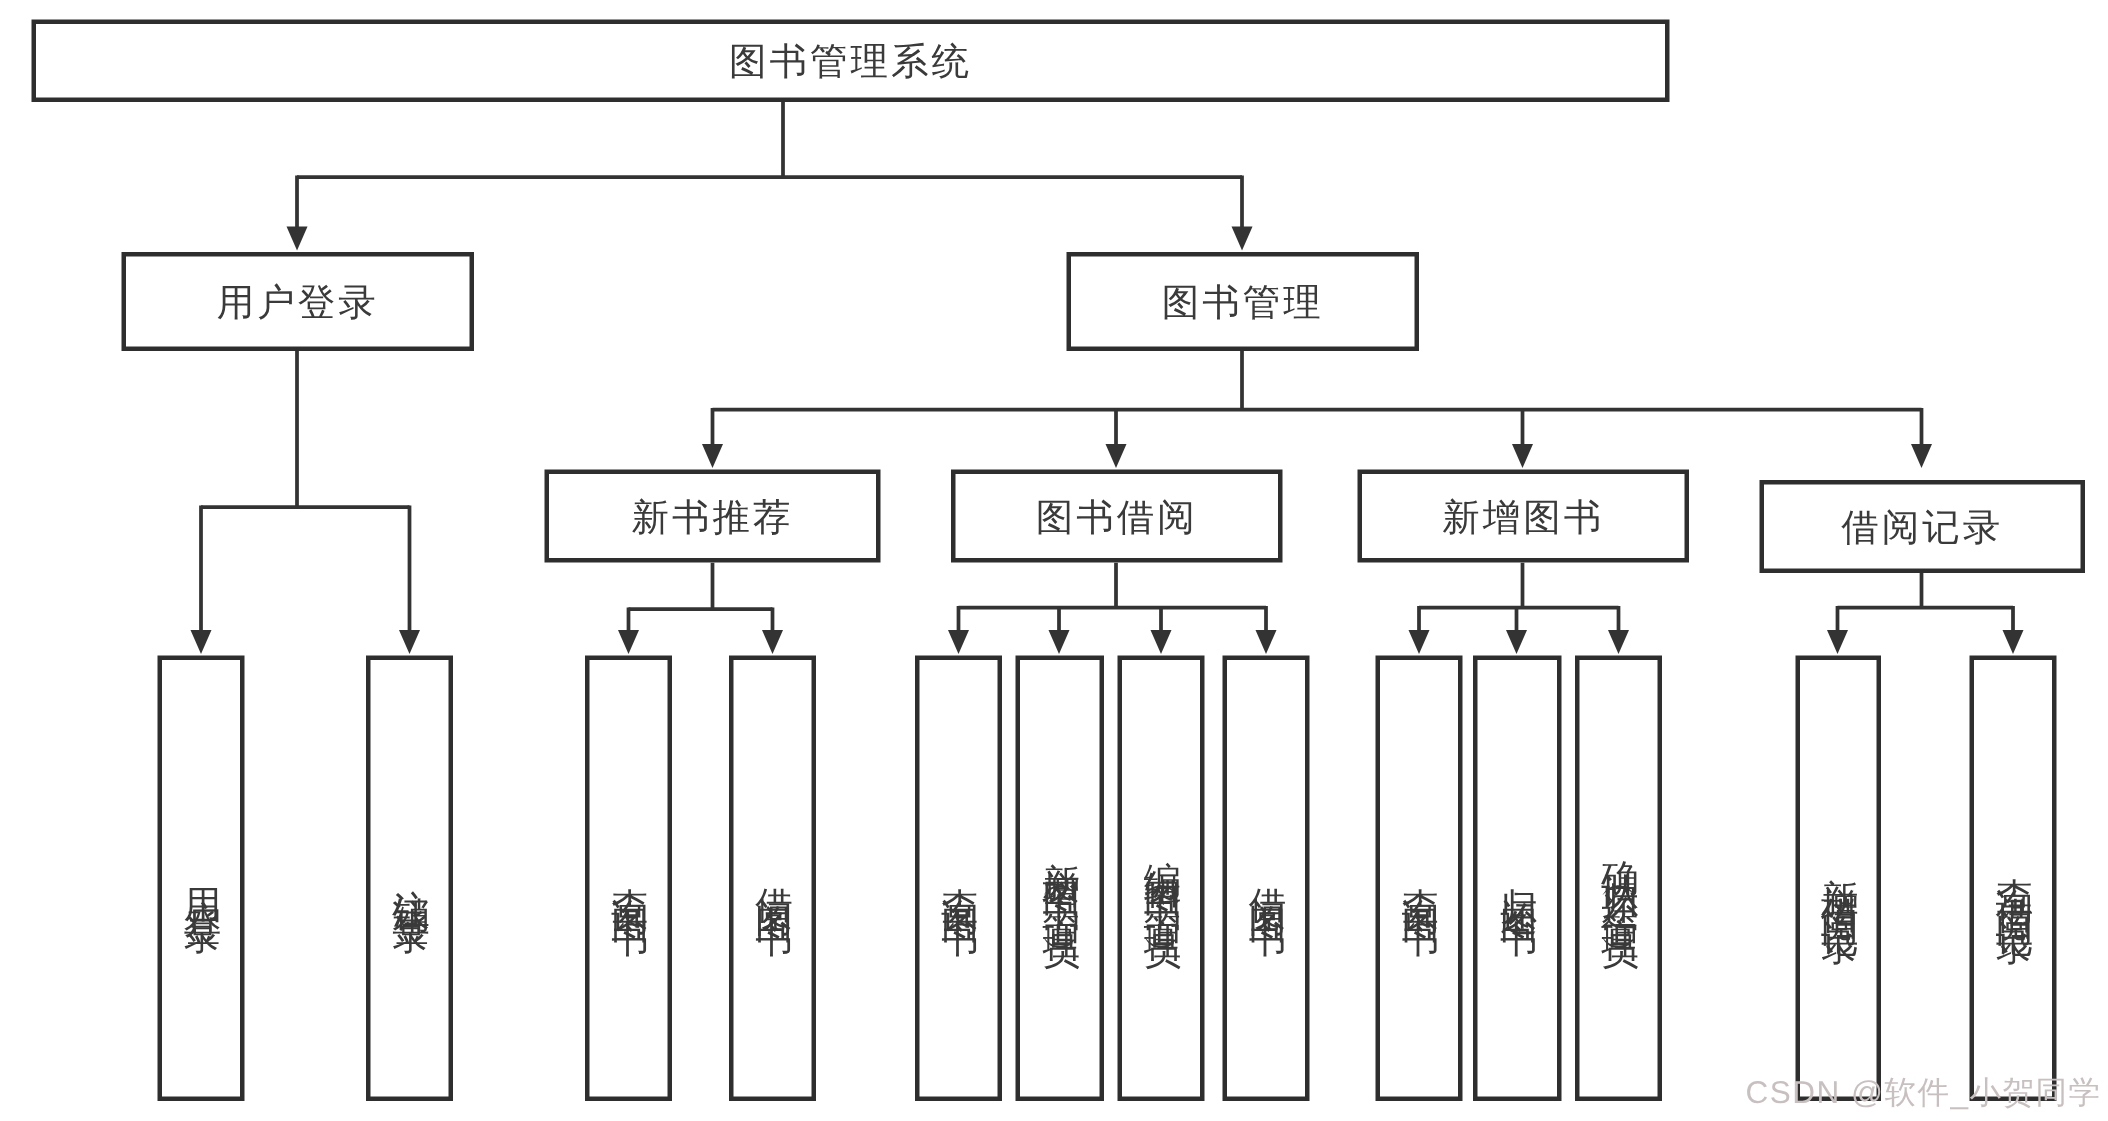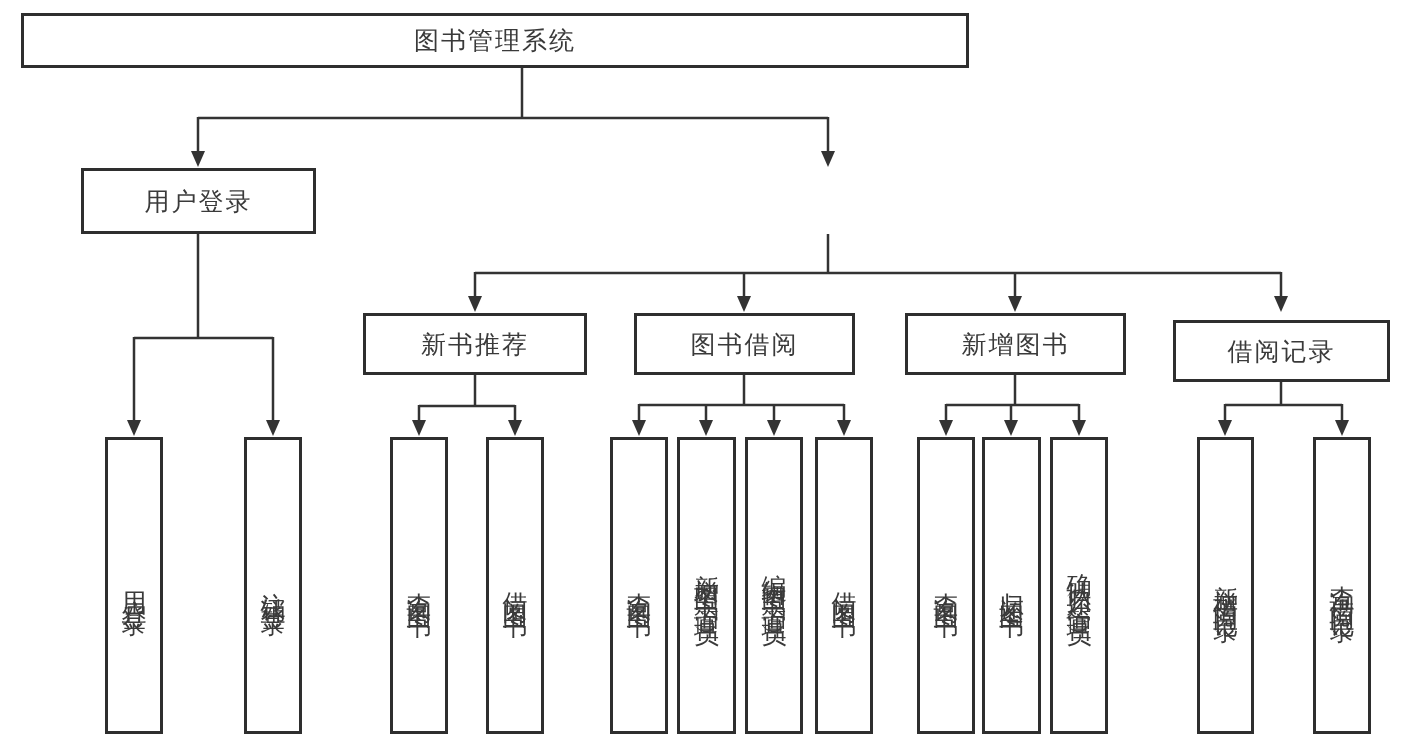--- a/index.html
+++ b/index.html
@@ -39,21 +39,21 @@
   }
   .node.v { font-size: 25px; }
   .node.v .vtxt {
     writing-mode: vertical-rl;
     text-orientation: mixed;
     letter-spacing: 7px;
     line-height: 1;
     white-space: nowrap;
   }
   
-  .n-root { left: 21px;  top: 13px;  width: 948px; height: 55px; }
+  .n-root { left: 21px;  top: 13px;  width: 1092px; height: 55px; }
   
   .n-l2a  { left: 81px;  top: 168px; width: 235px; height: 66px; }
   .n-l2b  { left: 711px; top: 168px; width: 235px; height: 66px; }
   
   .n-l3a  { left: 363px;  top: 313px; width: 224px; height: 62px; }
   .n-l3b  { left: 634px;  top: 313px; width: 221px; height: 62px; }
   .n-l3c  { left: 905px;  top: 313px; width: 221px; height: 62px; }
   .n-l3d  { left: 1173px; top: 320px; width: 217px; height: 62px; }
   
   .n-u1 { left: 105px;  top: 437px; width: 58px; height: 297px; }
@@ -155,20 +155,23 @@
     </g>
   </svg>
 
   <div class="node n-root">
     <span>图书管理系统</span>
   </div>
 
   <div class="node n-l2a">
     <span>用户登录</span>
   </div>
+  <div class="node n-l2b">
+    <span>图书管理</span>
+  </div>
 
   <div class="node n-l3a">
     <span>新书推荐</span>
   </div>
   <div class="node n-l3b">
     <span>图书借阅</span>
   </div>
   <div class="node n-l3c">
     <span>新增图书</span>
   </div>
@@ -209,13 +212,14 @@
   <div class="node v n-c3">
     <span class="vtxt">确认归还（管理员）</span>
   </div>
   <div class="node v n-r1">
     <span class="vtxt">新增借阅记录</span>
   </div>
   <div class="node v n-r2">
     <span class="vtxt">查询借阅记录</span>
   </div>
 
+  <div class="watermark">CSDN @软件_小贺同学</div>
 </div>
 
 </body></html>

